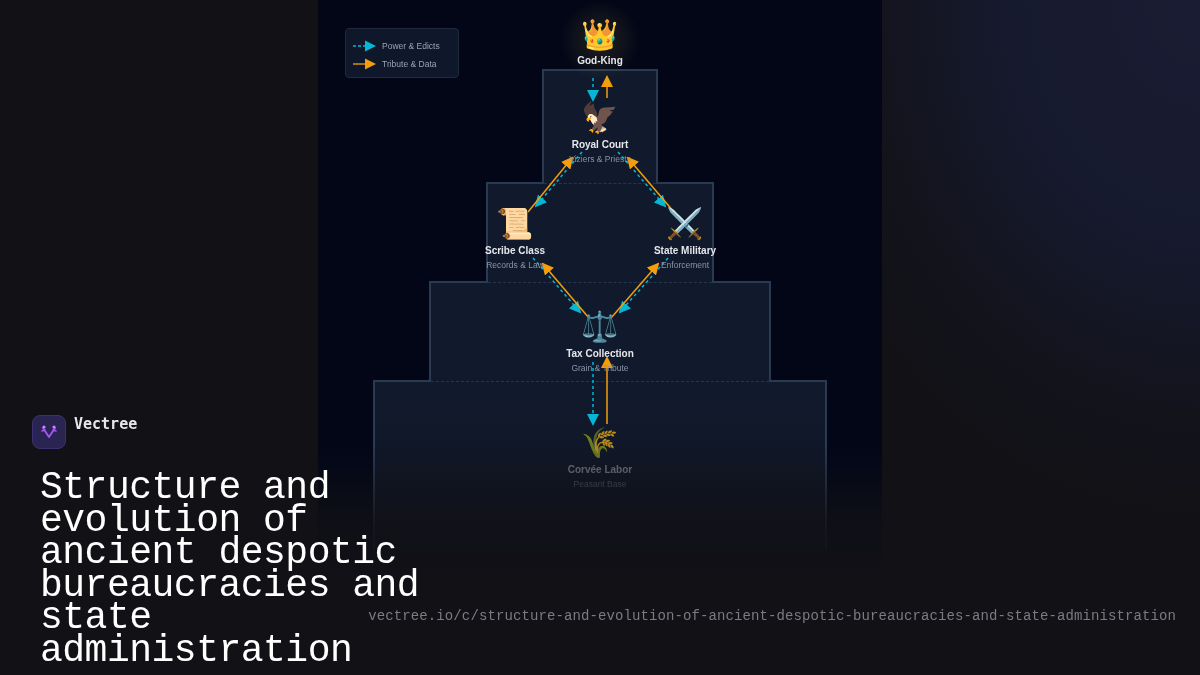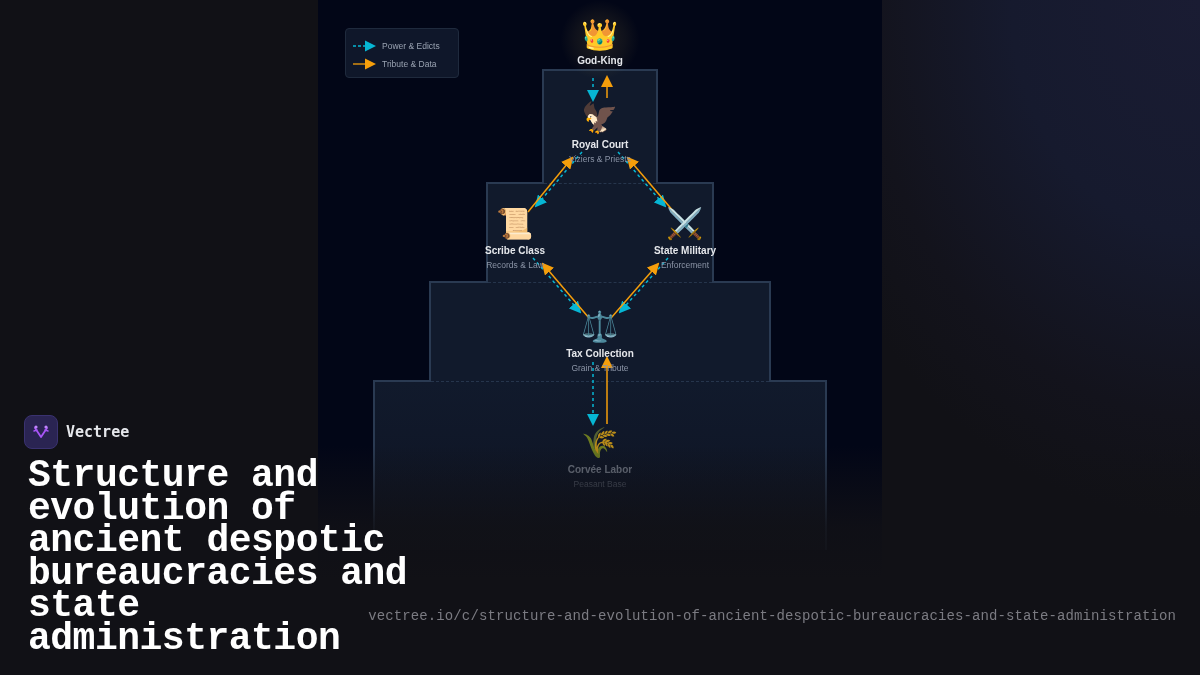--- a/index.html
+++ b/index.html
@@ -40,30 +40,30 @@
   .node { position:absolute; width:120px; text-align:center; }
   .node-icon { font-size:30px; line-height:34px; height:34px; }
   .node-name { font-size:10px; font-weight:bold; color:#e5e7eb; margin-top:4px; }
   .node-sub { font-size:8.5px; color:#8b94a6; margin-top:4px; }
   .glow {
     position:absolute; left:560px; top:0px; width:80px; height:80px; border-radius:50%;
     background: radial-gradient(circle, rgba(255,220,100,0.12) 0%, rgba(255,220,100,0.05) 45%, rgba(255,220,100,0) 70%);
   }
   svg.arrows { position:absolute; left:0; top:0; }
 
-  .brand { position:absolute; left:24px; top:415px; display:flex; align-items:center; }
+  .brand { position:absolute; left:32px; top:415px; display:flex; align-items:flex-start; }
   .brand-logo {
     width:34px; height:34px; border-radius:8px; background:#2a2452;
     border:1px solid #3a3270; box-sizing:border-box; display:flex; align-items:center; justify-content:center;
   }
   .brand-name { font-family:"DejaVu Sans Mono", monospace; font-weight:bold; font-size:15px; color:#e5e7eb; margin-left:8px; }
   .title {
     position:absolute; left:24px; top:456px; width:380px;
-    font-family:"Liberation Mono", monospace; font-weight:bold; font-size:38px; line-height:32.5px;
-    color:#ffffff; margin:4px; letter-spacing:-0.5px;
+    font-family:"Liberation Mono", monospace; font-weight:normal; font-size:38px; line-height:32.5px;
+    color:#ffffff; margin:16px; letter-spacing:-0.5px;
   }
   .url {
     position:absolute; right:24px; top:608px;
     font-family:"Liberation Mono", monospace; font-size:14px; color:#7b7b82; letter-spacing:0.1px;
   }
 </style>
 </head>
 <body>
 
 <div class="bg-right"></div>

